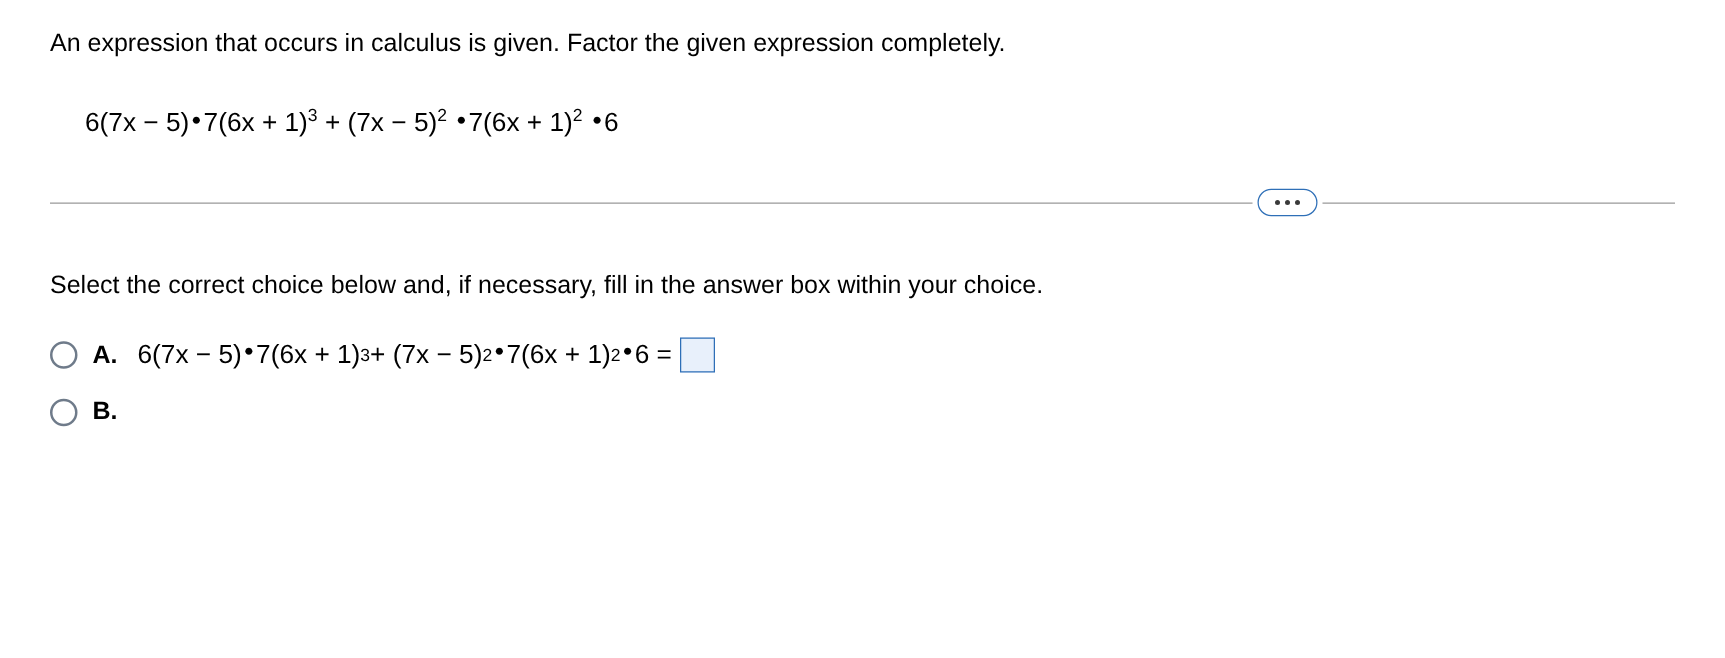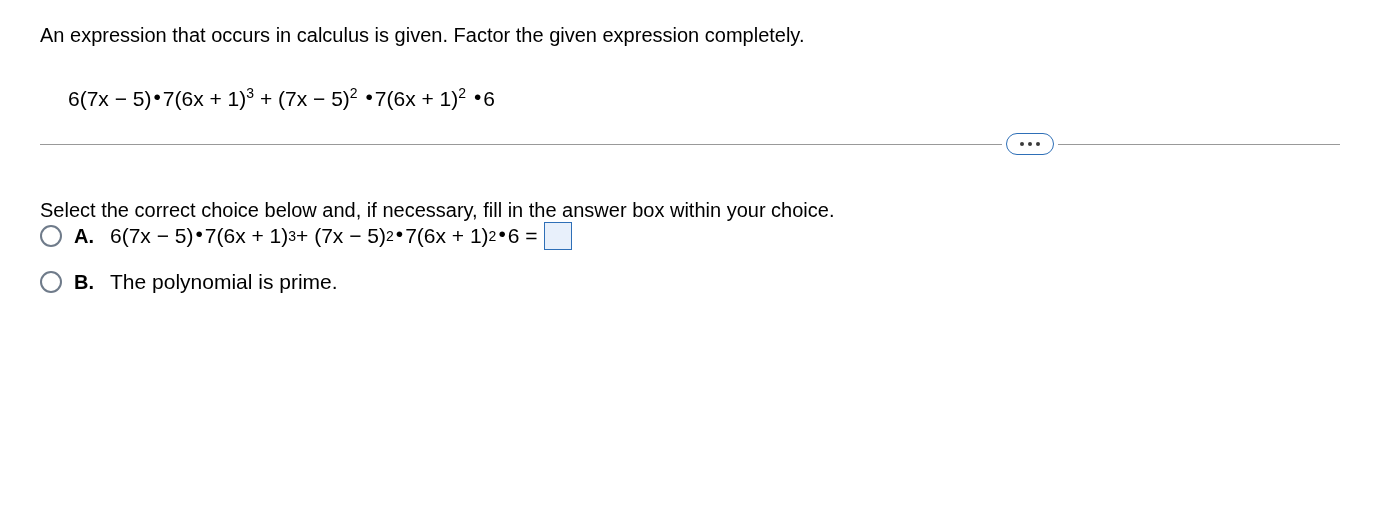--- a/index.html
+++ b/index.html
@@ -13,21 +13,21 @@
       color: #000;
       background: #fff;
       padding: 24px 40px;
       width: 1380px;
     }
     .problem-statement {
       margin-bottom: 40px;
     }
     .expression {
       margin-left: 28px;
-      margin-bottom: 22px;
+      margin-bottom: 40px;
       font-size: 21px;
       white-space: nowrap;
     }
     .divider-row {
       display: flex;
       align-items: center;
       margin-bottom: 44px;
     }
     .divider-line {
       flex: 1;
@@ -50,20 +50,21 @@
       margin: 0 4px;
       cursor: pointer;
     }
     .divider-pill span {
       width: 4px;
       height: 4px;
       border-radius: 50%;
       background: #3a3a3a;
     }
     .instruction {
+      margin-bottom: 30px;
     }
     .choice-row {
       display: flex;
       align-items: center;
       margin-bottom: 20px;
       gap: 12px;
     }
     .radio {
       width: 22px;
       height: 22px;
@@ -141,14 +142,13 @@
       <span> </span>
       <span class="dot">•</span>
       <span>6 =</span>
     <span class="answer-box"></span>
   </div>
 </div>
 
 <div class="choice-row">
   <div class="radio"></div>
   <div class="choice-label">B.</div>
-  <div class="choice-content">The polynomial is prime.</div>
 </div>
 
 </body></html>

